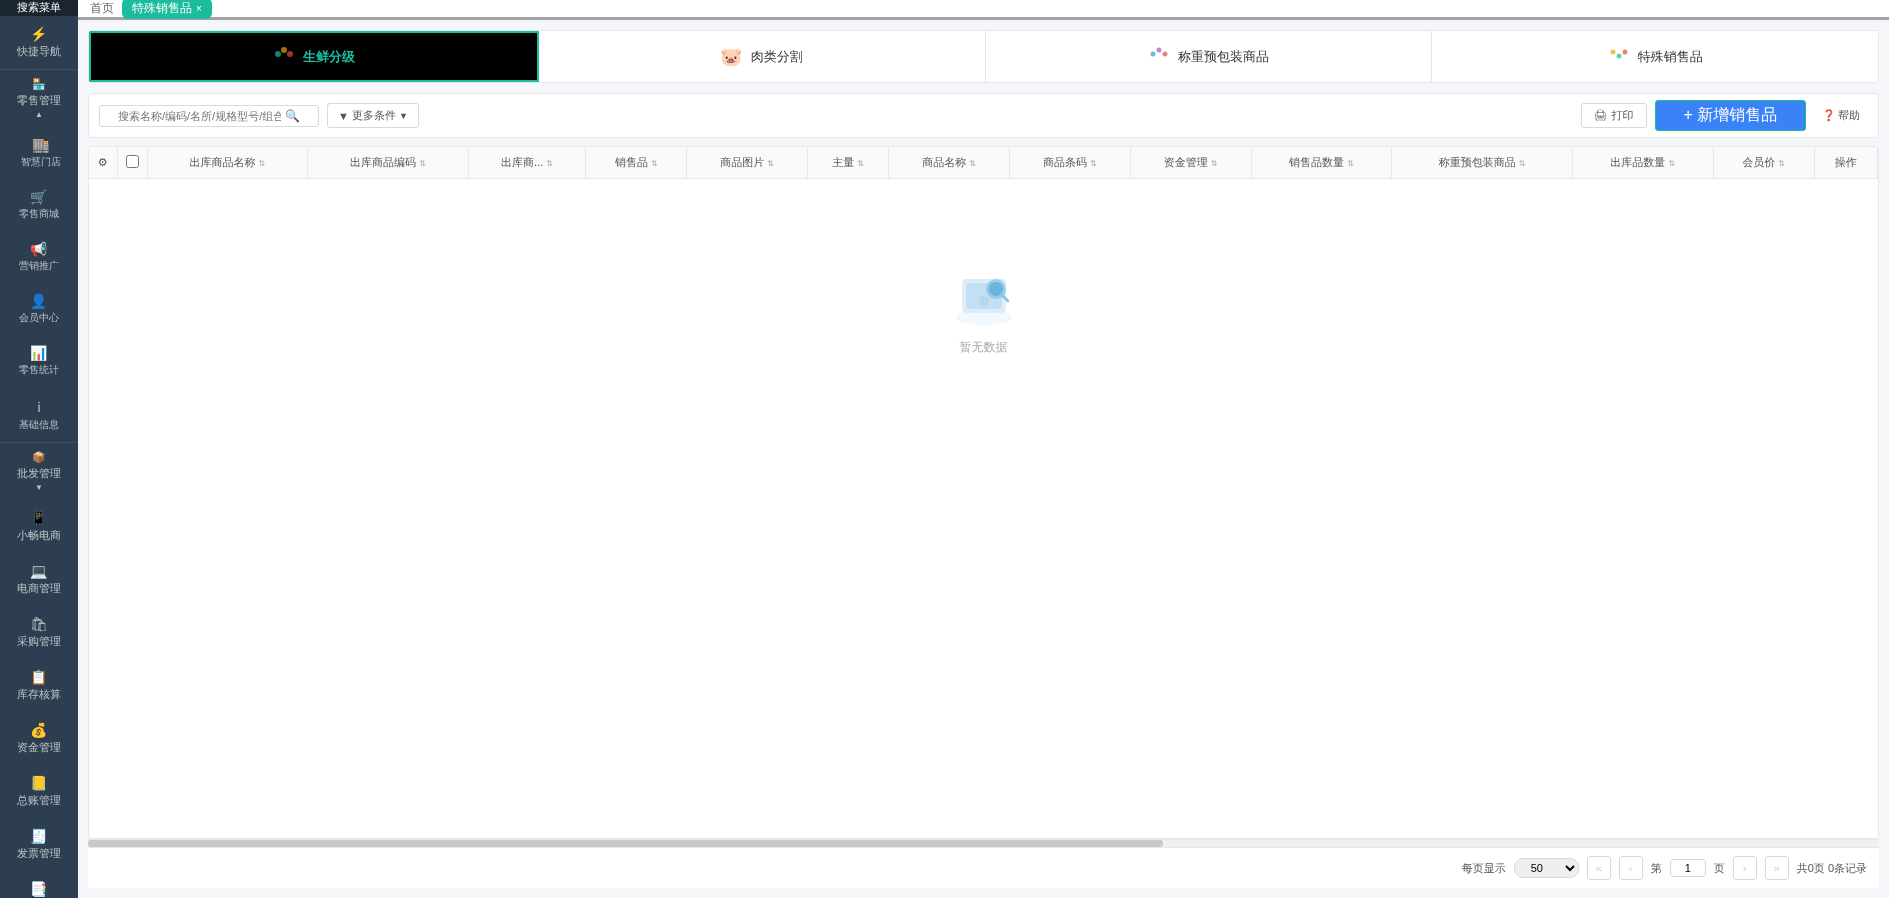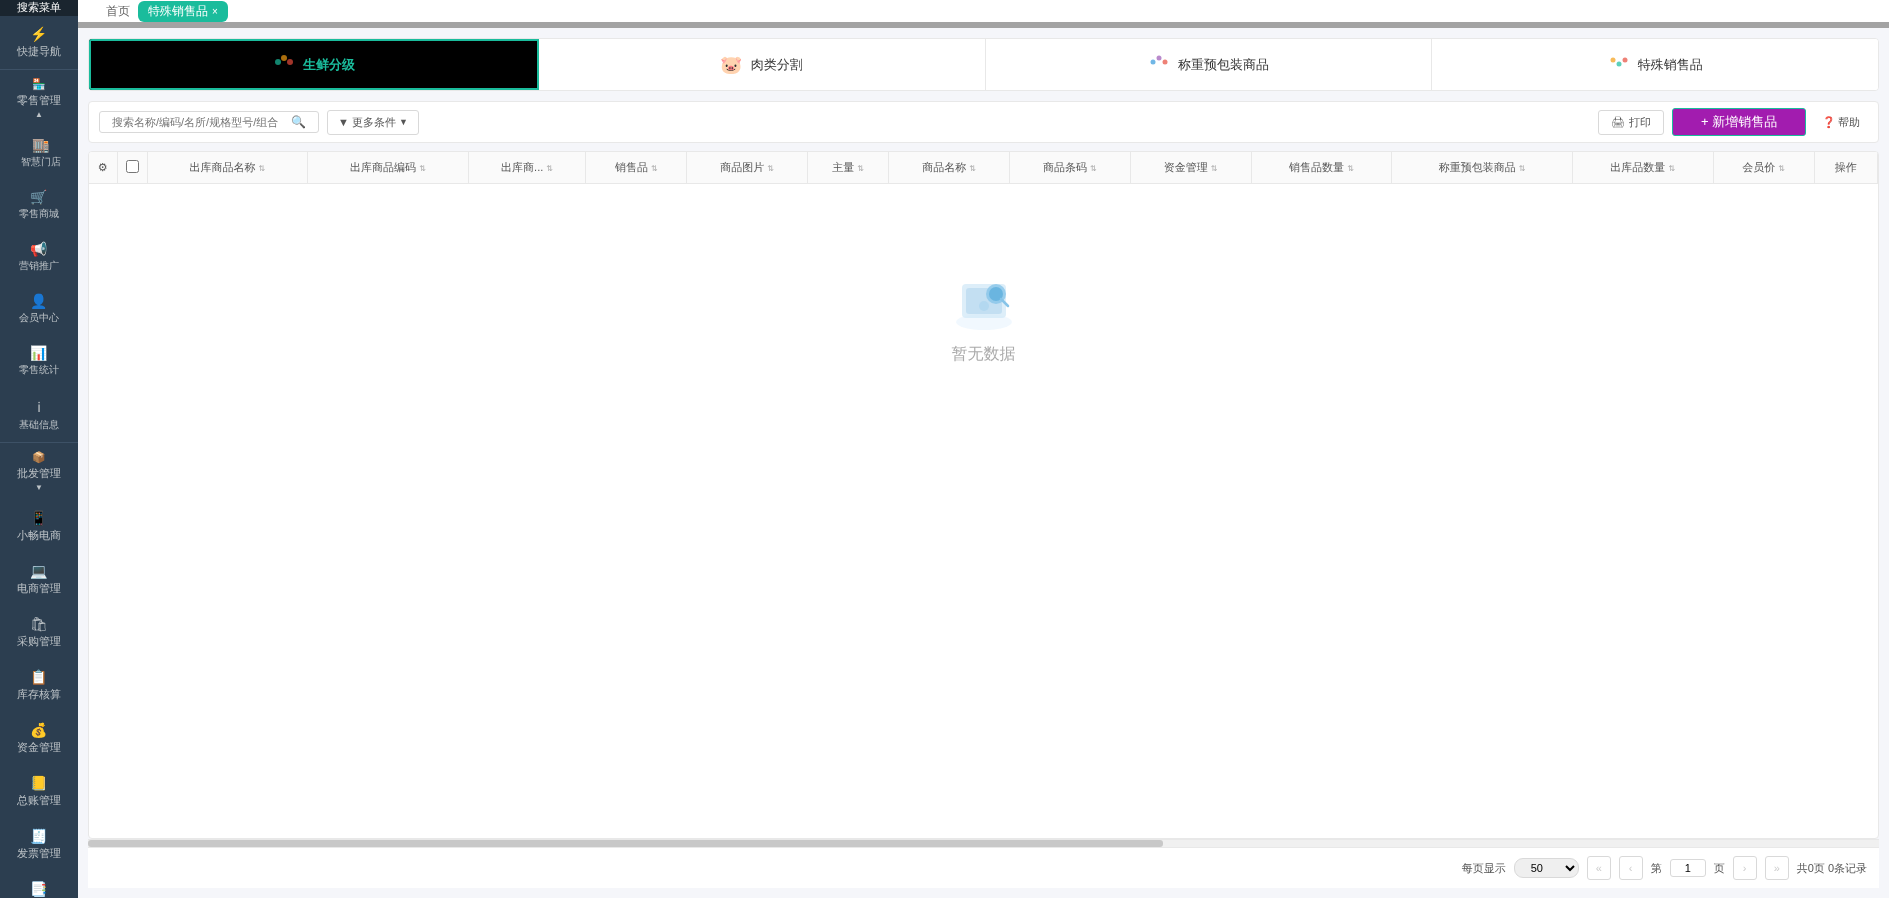--- a/index.html
+++ b/index.html
@@ -58,23 +58,23 @@
       flex: 1;
       display: flex;
       flex-direction: column;
       overflow: hidden;
       background: #f5f6fa;
     }
 
     
     .topbar {
       background: #fff;
-      border-bottom: 6px solid #a3a3a3;
-      padding: 0 28px;
-      height: 28px;
+      border-bottom: 3px solid #a3a3a3;
+      padding: 0 12px;
+      height: 20px;
       display: flex;
       align-items: center;
       gap: 8px;
     }
     .topbar-breadcrumb {
       color: #666;
       font-size: 12px;
     }
     .topbar-tag {
       background: #1abc9c;
@@ -141,21 +141,21 @@
       border-radius: 4px;
       border: 1px solid #e8e8e8;
     }
     .toolbar-left { display: flex; align-items: center; gap: 8px; }
     .toolbar-right { display: flex; align-items: center; gap: 8px; }
     .search-box {
       display: flex;
       align-items: center;
       border: 1px solid #d9d9d9;
       border-radius: 3px;
-      padding: 3px 12px;
+      padding: 3px 18px;
       gap: 4px;
       width: 220px;
     }
     .search-box input {
       border: none;
       outline: none;
       font-size: 11px;
       width: 180px;
       color: #999;
     }
@@ -184,23 +184,23 @@
       background: #fff;
     }
     .btn-new {
       display: flex;
       align-items: center;
       gap: 4px;
       padding: 4px 28px;
       border: 1px solid #1abc9c;
       border-radius: 3px;
       cursor: pointer;
-      font-size: 13px;
+      font-size: 16px;
       color: #fff;
-      background: #a21caf;
+      background: #3b82f6;
     }
     .btn-help {
       display: flex;
       align-items: center;
       gap: 2px;
       padding: 4px 8px;
       font-size: 11px;
       color: #555;
       cursor: pointer;
     }
@@ -240,21 +240,21 @@
     .th-setting { width: 28px; text-align: center; }
 
     
     .empty-state {
       display: flex;
       flex-direction: column;
       align-items: center;
       justify-content: center;
       padding: 80px 0;
       color: #aaa;
-      font-size: 16px;
+      font-size: 12px;
     }
     .empty-icon {
       width: 80px;
       height: 70px;
       margin-bottom: 10px;
     }
 
     
     .pagination-bar {
       display: flex;

